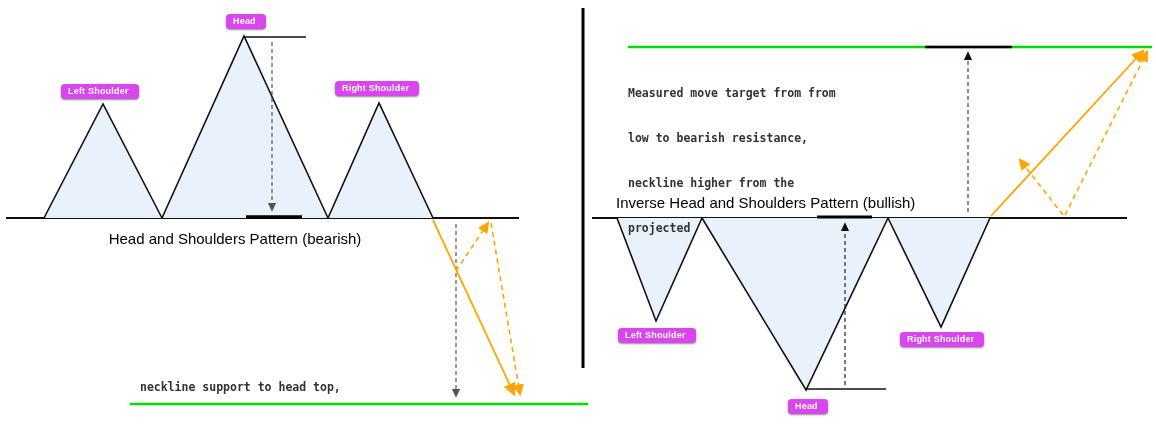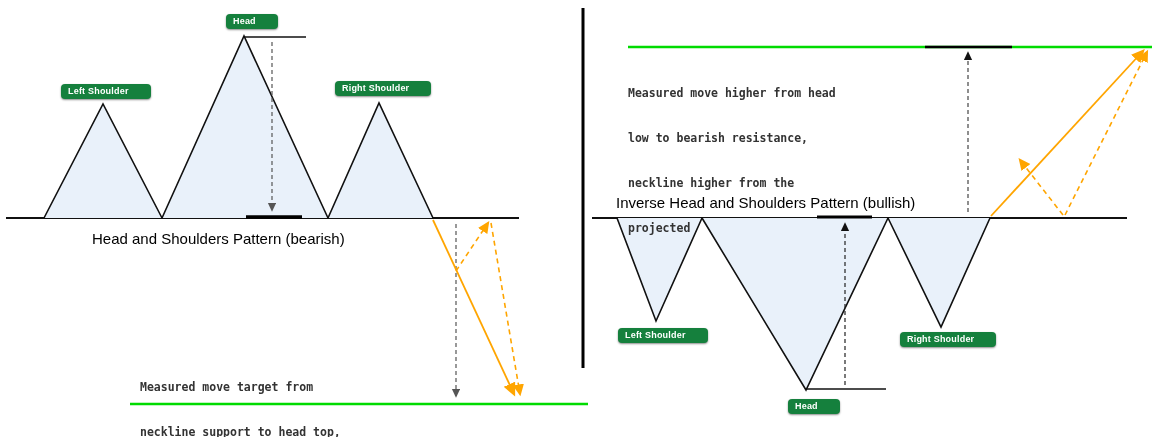--- a/index.html
+++ b/index.html
@@ -7,24 +7,24 @@
     position: relative;
     width: 1156px;
     height: 437px;
     background: #ffffff;
     overflow: hidden;
     font-family: "Liberation Sans", sans-serif;
   }
   .stage svg { position: absolute; left: 0; top: 0; }
   .badge {
     position: absolute;
-    background: #15803d;
+    background: #d946ef;
     color: #ffffff;
     font: bold 9px "Liberation Sans", sans-serif;
-    padding: 2px 22px 3px 7px;
+    padding: 2px 10px 3px 7px;
     border-radius: 4px;
     white-space: nowrap;
     box-shadow: 0 1px 2px rgba(0,0,0,0.45);
     letter-spacing: 0.2px;
   }
   .title {
     position: absolute;
     font: 15px "Liberation Sans", sans-serif;
     color: #000000;
     white-space: nowrap;
@@ -100,34 +100,33 @@
       <line x1="991" y1="216" x2="1143" y2="51" stroke="#ffa500" stroke-width="1.8" marker-end="url(#arrow-orange)"></line>
       <line x1="1063" y1="215" x2="1020" y2="160" stroke="#ffa500" stroke-width="1.6" stroke-dasharray="5,4" marker-end="url(#arrow-orange)"></line>
       <line x1="1065" y1="215" x2="1147" y2="52" stroke="#ffa500" stroke-width="1.6" stroke-dasharray="5,4" marker-end="url(#arrow-orange)"></line>
     </g>
   </svg>
 
   <div class="badge" style="left:61px; top:84px;">Left Shoulder</div>
   <div class="badge" style="left:226px; top:14px;">Head</div>
   <div class="badge" style="left:335px; top:81px;">Right Shoulder</div>
 
-  <div class="title" style="left:92px; top:230px; width:286px; text-align:left;">Head and Shoulders Pattern (bearish)</div>
+  <div class="title" style="left:92px; top:230px; width:286px; text-align:center;">Head and Shoulders Pattern (bearish)</div>
 
   <div class="note" style="left:140px; top:350px;">
-    <div>Measured move target from</div>
     <div>neckline support to head top,</div>
     
   </div>
 
   <div class="badge" style="left:618px; top:328px;">Left Shoulder</div>
   <div class="badge" style="left:788px; top:399px;">Head</div>
   <div class="badge" style="left:900px; top:332px;">Right Shoulder</div>
 
   <div class="title" style="left:616px; top:194px;">Inverse Head and Shoulders Pattern (bullish)</div>
 
   <div class="note" style="left:628px; top:56px;">
-    <div>Measured move higher from head</div>
+    <div>Measured move target from from</div>
     <div>low to bearish resistance,</div>
     <div>neckline higher from the</div>
     <div>projected</div>
   </div>
 
 </div>
 
 </body></html>

